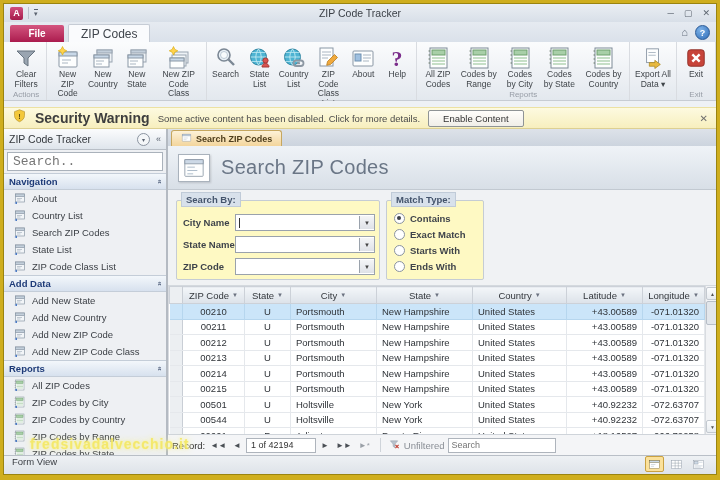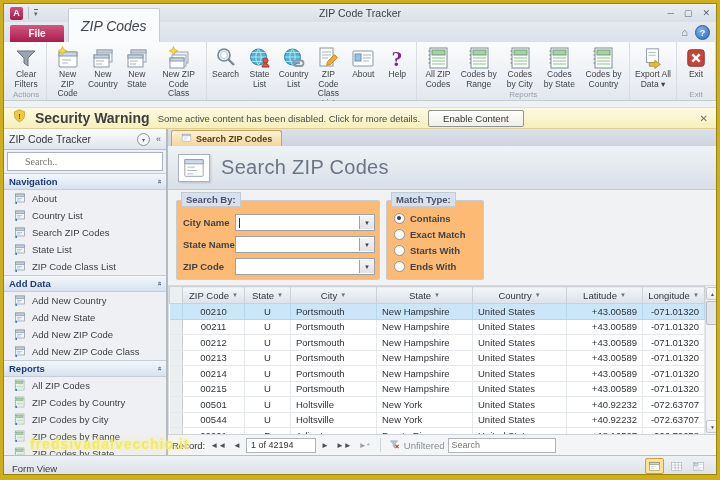--- a/index.html
+++ b/index.html
@@ -17,22 +17,22 @@
   .win-title{position:absolute;left:0;right:0;text-align:center;font-size:10.5px;color:#3a3f46;}
   .win-btns{margin-left:auto;display:flex;gap:10px;z-index:2;}
   .win-btn{font-size:9px;color:#5c6570;line-height:12px;cursor:default;}
   
   .tabrow{height:20px;background:linear-gradient(#e6ebf1,#dae1ea);display:flex;
     align-items:flex-end;padding:0 6px;flex:0 0 auto;position:relative;}
   .file-tab{height:17px;min-width:38px;background:linear-gradient(#d4557f,#ab1c4e);color:#fff;
     font-size:10px;font-weight:bold;display:flex;align-items:center;justify-content:center;
     border-radius:2px 2px 0 0;padding:0 8px;}
   .ribbon-tab{height:17px;margin-left:4px;background:#fafbfd;border:1px solid #c6ccd5;
-    border-bottom:none;border-radius:2px 2px 0 0;font-size:14px;color:#41464d;display:flex;
-    align-items:center;padding:8px 12px;font-style:italic;}
+    border-bottom:none;border-radius:2px 2px 0 0;font-size:12px;color:#41464d;display:flex;
+    align-items:center;padding:0 12px;}
   .tab-right{margin-left:auto;display:flex;align-items:center;gap:7px;padding-bottom:2px;}
   .home-glyph{font-size:11px;color:#6b7684;line-height:11px;}
   .help-circle{width:13px;height:13px;border-radius:50%;background:radial-gradient(circle at 35% 30%,#7db2e8,#2f6db8);
     color:#fff;font-size:9px;font-weight:bold;display:flex;align-items:center;justify-content:center;
     border:1px solid #2a5a96;}
   
   .ribbon{height:58px;background:linear-gradient(#fbfcfd,#eef1f5 55%,#e3e8ee);
     border-bottom:1px solid #c7ccd3;display:flex;align-items:stretch;padding-left:2px;flex:0 0 auto;}
   .rgroup{display:flex;flex-direction:column;border-right:1px solid #d9dce1;padding:1px 2px 0;}
   .rbtns{display:flex;flex:1;align-items:flex-start;}
@@ -56,43 +56,43 @@
   .sidebar{width:162px;flex:0 0 auto;background:#eef0f3;border-right:2px solid #b4bac2;
     display:flex;flex-direction:column;overflow:hidden;}
   .sb-header{height:20px;background:linear-gradient(#fbfcfd,#dfe5ec);border-bottom:1px solid #b8bec6;
     display:flex;align-items:center;padding:0 5px;font-size:10.5px;color:#33373c;flex:0 0 auto;}
   .sb-header-icons{margin-left:auto;display:flex;align-items:center;gap:6px;}
   .sb-dd{width:11px;height:11px;border:1px solid #8a93a0;border-radius:50%;display:flex;
     align-items:center;justify-content:center;font-size:6px;color:#5a6370;background:#f4f6f8;}
   .sb-shutter{font-size:9px;color:#5a6370;}
   .sb-search{margin:2px 3px;height:17px;border:1px solid #aab2bb;background:#fff;display:flex;
     align-items:center;flex:0 0 auto;}
-  .sb-search input{flex:1;border:none;outline:none;font-size:10px;padding:0 17px;color:#555;
-    font-family:Liberation Serif, serif;background:transparent;}
+  .sb-search input{flex:1;border:none;outline:none;font-size:13px;padding:0 5px;color:#555;
+    font-family:Liberation Mono, monospace;background:transparent;}
   .sb-mag{width:14px;display:flex;align-items:center;justify-content:center;}
   .sb-section-h{height:15px;background:linear-gradient(#f3f7fb,#d7e1ee);border-top:1px solid #c4cdd8;
     border-bottom:1px solid #c4cdd8;display:flex;align-items:center;padding:0 5px;
     font-size:9.5px;font-weight:bold;color:#1e3b78;flex:0 0 auto;}
   .sb-chev{margin-left:auto;font-size:8px;color:#4a5a78;transform:rotate(-90deg);}
   .sb-item{height:17px;display:flex;align-items:center;gap:6px;padding-left:9px;font-size:9.5px;
     color:#3a3e44;flex:0 0 auto;}
   
   .main{flex:1;display:flex;flex-direction:column;min-width:0;background:#f0f2f4;}
   .doctabs{height:17px;background:linear-gradient(#dde2e9,#ccd4de);display:flex;align-items:flex-end;
     padding-left:3px;flex:0 0 auto;}
   .doctab{height:15px;display:flex;align-items:center;gap:4px;padding:0 9px;
     background:linear-gradient(#fdf2d8,#f3d59c);border:1px solid #c6a75f;border-bottom:none;
     border-radius:3px 3px 0 0;font-size:9px;font-weight:bold;color:#4e3e1d;}
   .form-header{height:43px;background:linear-gradient(#eff3f7,#d8dfe7);border-bottom:1px solid #c2c9d1;
     display:flex;align-items:center;gap:11px;padding-left:10px;flex:0 0 auto;}
   .fh-iconbox{width:30px;height:26px;background:#fff;border:1px solid #a9b2bc;box-shadow:1px 1px 2px rgba(0,0,0,.15);
     display:flex;align-items:center;justify-content:center;}
   .form-title{font-size:20px;color:#6a7686;letter-spacing:.3px;}
   .form-body{height:95px;position:relative;background:#f0f2f4;border-bottom:1px solid #d4d9de;flex:0 0 auto;}
-  .gbox{position:absolute;border:1px solid #c5ccd4;background:#fdba74;border-radius:2px;}
+  .gbox{position:absolute;border:1px solid #c5ccd4;background:#fef9c3;border-radius:2px;}
   .gbox-label{position:absolute;top:-9px;left:4px;background:#d8e1eb;border:1px solid #c0cbd8;
     padding:0 4px;font-size:9.5px;font-weight:bold;color:#44546c;line-height:13px;}
   .frow{position:absolute;display:flex;align-items:center;}
   .flabel{font-size:9.5px;font-weight:bold;color:#3e434a;width:52px;}
   .combo{width:138px;height:15px;background:#fff;border:1px solid #9aa2ac;display:flex;align-items:center;}
   .combo .cursor{width:1px;height:10px;background:#333;margin-left:3px;}
   .combo-btn{margin-left:auto;width:14px;height:13px;border-left:1px solid #9aa2ac;
     background:linear-gradient(#f4f5f7,#dfe2e7);display:flex;align-items:center;justify-content:center;
     font-size:6px;color:#444;}
   .mrow{position:absolute;display:flex;align-items:center;gap:5px;}
@@ -124,21 +124,21 @@
   .rec-glyph{font-size:8px;color:#4a4f55;padding:0 2px;}
   .rec-glyph.dim{color:#9aa0a7;}
   .rec-box{width:64px;height:13px;border:1px solid #aeb4bc;background:#fff;display:flex;align-items:center;
     padding-left:4px;font-size:9px;}
   .rec-sep{width:1px;height:14px;background:#cfd4da;margin:0 5px;}
   .unfiltered{display:flex;align-items:center;gap:4px;color:#8a8f96;font-size:9.5px;}
   .rec-search{width:100px;height:13px;border:1px solid #aeb4bc;font-size:9px;padding:0 3px;
     color:#555;font-family:"Liberation Sans",sans-serif;outline:none;}
   
   .statusbar{height:18px;background:linear-gradient(#eef1f4,#dee3e9);border-top:1px solid #b9bfc7;
-    display:flex;align-items:flex-end;padding:0 8px;font-size:9.5px;color:#3a3e44;flex:0 0 auto;}
+    display:flex;align-items:flex-start;padding:0 8px;font-size:9.5px;color:#3a3e44;flex:0 0 auto;}
   .view-icons{margin-left:auto;display:flex;gap:3px;align-items:center;}
   .vicon{width:17px;height:14px;border:1px solid transparent;border-radius:2px;display:flex;
     align-items:center;justify-content:center;}
   .vicon.active{background:#fbe19b;border-color:#c9a142;}
   
   .watermark{position:absolute;left:26px;top:432px;font-size:14px;font-weight:bold;letter-spacing:1px;
     color:rgba(242,230,92,0.78);text-shadow:0 0 6px rgba(252,244,140,0.9),0 0 2px rgba(252,244,140,0.9);
     pointer-events:none;z-index:60;}
 </style>
 </head>
@@ -517,31 +517,31 @@
             <span class="sb-chev">»</span>
           </div>
           <div class="sb-item">
             <span><svg width="13" height="12" viewBox="0 0 24 24">
                 <rect x="4" y="4" width="18" height="16" fill="#f2f5f8" stroke="#8a97a5" stroke-width="1.4"></rect>
                 <rect x="4" y="4" width="18" height="5" fill="#c3cfdb" stroke="#8a97a5" stroke-width="1.4"></rect>
                 <line x1="7" y1="13" x2="17" y2="13" stroke="#aab6c2" stroke-width="1.4"></line>
                 <line x1="7" y1="16" x2="14" y2="16" stroke="#aab6c2" stroke-width="1.4"></line>
                 <path d="M2 22l5-3v6z" fill="#4a79c4"></path>
               </svg></span>
-            <span>Add New Country</span>
+            <span>Add New State</span>
           </div>
           <div class="sb-item">
             <span><svg width="13" height="12" viewBox="0 0 24 24">
                 <rect x="4" y="4" width="18" height="16" fill="#f2f5f8" stroke="#8a97a5" stroke-width="1.4"></rect>
                 <rect x="4" y="4" width="18" height="5" fill="#c3cfdb" stroke="#8a97a5" stroke-width="1.4"></rect>
                 <line x1="7" y1="13" x2="17" y2="13" stroke="#aab6c2" stroke-width="1.4"></line>
                 <line x1="7" y1="16" x2="14" y2="16" stroke="#aab6c2" stroke-width="1.4"></line>
                 <path d="M2 22l5-3v6z" fill="#4a79c4"></path>
               </svg></span>
-            <span>Add New State</span>
+            <span>Add New Country</span>
           </div>
           <div class="sb-item">
             <span><svg width="13" height="12" viewBox="0 0 24 24">
                 <rect x="4" y="4" width="18" height="16" fill="#f2f5f8" stroke="#8a97a5" stroke-width="1.4"></rect>
                 <rect x="4" y="4" width="18" height="5" fill="#c3cfdb" stroke="#8a97a5" stroke-width="1.4"></rect>
                 <line x1="7" y1="13" x2="17" y2="13" stroke="#aab6c2" stroke-width="1.4"></line>
                 <line x1="7" y1="16" x2="14" y2="16" stroke="#aab6c2" stroke-width="1.4"></line>
                 <path d="M2 22l5-3v6z" fill="#4a79c4"></path>
               </svg></span>
             <span>Add New ZIP Code</span>
@@ -581,36 +581,36 @@
                 <rect x="6" y="4" width="13" height="5" fill="#a8cfa8" stroke="#6fa06f"></rect>
                 <line x1="6" y1="12" x2="19" y2="12" stroke="#8fbf8f"></line>
                 <line x1="6" y1="15" x2="19" y2="15" stroke="#8fbf8f"></line>
                 <line x1="6" y1="18" x2="19" y2="18" stroke="#8fbf8f"></line>
                 <line x1="4" y1="5" x2="2.5" y2="5" stroke="#6b7b6b"></line>
                 <line x1="4" y1="9" x2="2.5" y2="9" stroke="#6b7b6b"></line>
                 <line x1="4" y1="13" x2="2.5" y2="13" stroke="#6b7b6b"></line>
                 <line x1="4" y1="17" x2="2.5" y2="17" stroke="#6b7b6b"></line>
                 <path d="M2 22l5-3v6z" fill="#4a79c4"></path>
               </svg></span>
-            <span>ZIP Codes by Country</span>
+            <span>ZIP Codes by City</span>
           </div>
           <div class="sb-item">
             <span><svg width="13" height="12" viewBox="0 0 24 24">
                 <rect x="4" y="2" width="17" height="20" fill="#fdfefe" stroke="#7d8a96"></rect>
                 <rect x="6" y="4" width="13" height="5" fill="#a8cfa8" stroke="#6fa06f"></rect>
                 <line x1="6" y1="12" x2="19" y2="12" stroke="#8fbf8f"></line>
                 <line x1="6" y1="15" x2="19" y2="15" stroke="#8fbf8f"></line>
                 <line x1="6" y1="18" x2="19" y2="18" stroke="#8fbf8f"></line>
                 <line x1="4" y1="5" x2="2.5" y2="5" stroke="#6b7b6b"></line>
                 <line x1="4" y1="9" x2="2.5" y2="9" stroke="#6b7b6b"></line>
                 <line x1="4" y1="13" x2="2.5" y2="13" stroke="#6b7b6b"></line>
                 <line x1="4" y1="17" x2="2.5" y2="17" stroke="#6b7b6b"></line>
                 <path d="M2 22l5-3v6z" fill="#4a79c4"></path>
               </svg></span>
-            <span>ZIP Codes by City</span>
+            <span>ZIP Codes by Country</span>
           </div>
           <div class="sb-item">
             <span><svg width="13" height="12" viewBox="0 0 24 24">
                 <rect x="4" y="2" width="17" height="20" fill="#fdfefe" stroke="#7d8a96"></rect>
                 <rect x="6" y="4" width="13" height="5" fill="#a8cfa8" stroke="#6fa06f"></rect>
                 <line x1="6" y1="12" x2="19" y2="12" stroke="#8fbf8f"></line>
                 <line x1="6" y1="15" x2="19" y2="15" stroke="#8fbf8f"></line>
                 <line x1="6" y1="18" x2="19" y2="18" stroke="#8fbf8f"></line>
                 <line x1="4" y1="5" x2="2.5" y2="5" stroke="#6b7b6b"></line>
                 <line x1="4" y1="9" x2="2.5" y2="9" stroke="#6b7b6b"></line>

